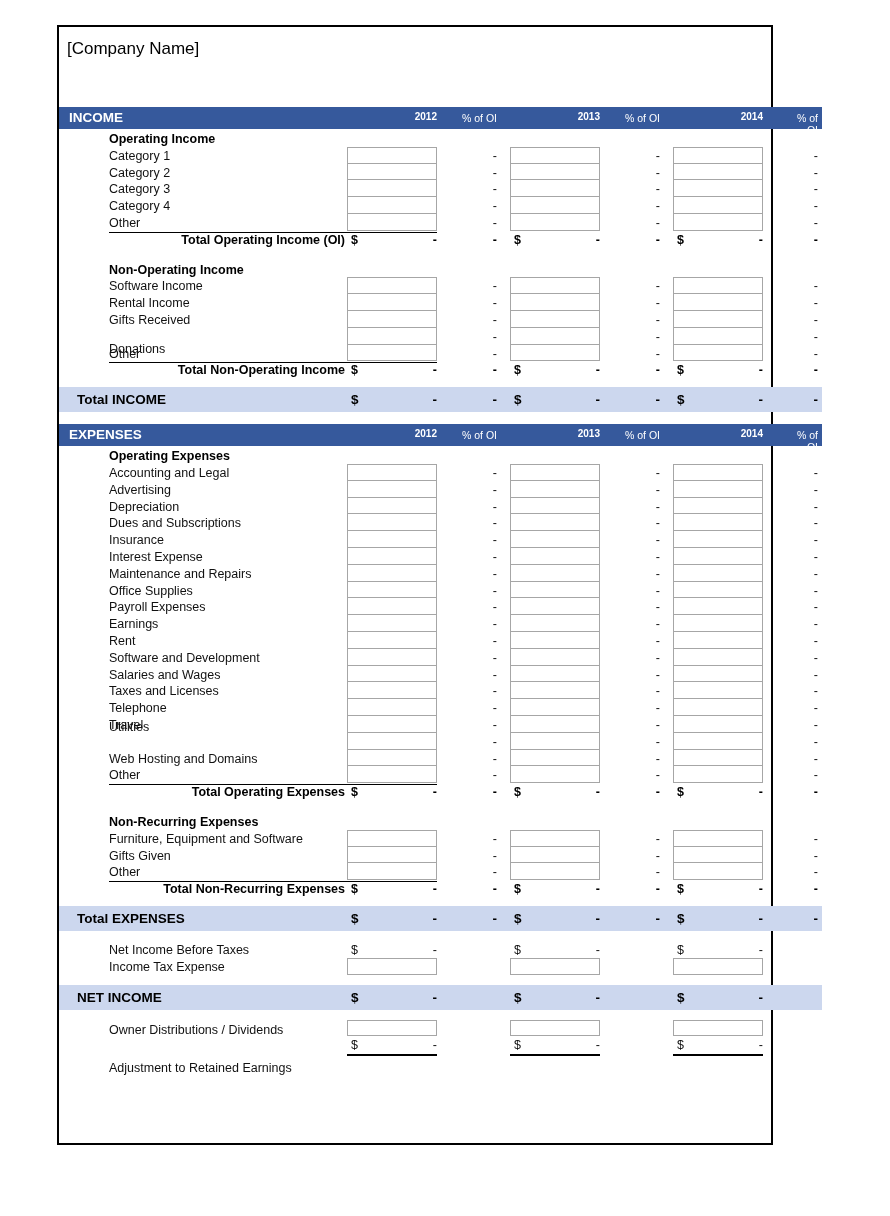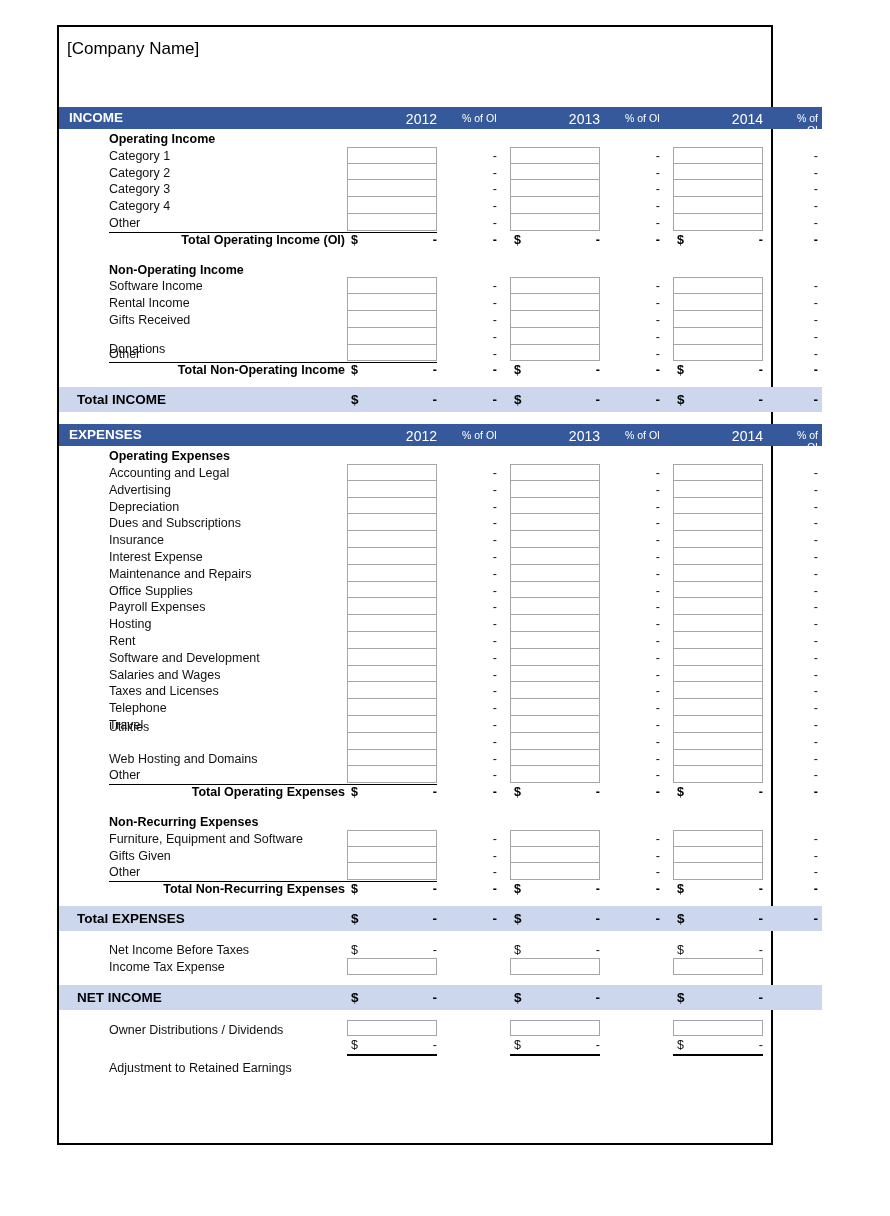--- a/index.html
+++ b/index.html
@@ -11,21 +11,21 @@
   .titlebar{position:relative;height:57px;}
   .company{position:absolute;left:8px;top:12px;font-size:17px;color:#000;letter-spacing:0px;}
   .doctitle{position:absolute;right:6px;top:8px;font-size:24px;color:#4a6184;white-space:nowrap;}
 
   
   .band{position:absolute;left:0;width:763px;box-sizing:border-box;}
   .band.hdr{background:#36599c;height:22px;}
   .band.tot{background:#ccd7ee;height:25px;}
 
   .hdr .lbl{position:absolute;left:10px;top:3px;color:#fff;font-size:13.5px;font-weight:bold;}
-  .hdr .yr{position:absolute;top:4px;color:#fff;font-size:14px;font-weight:normal;text-align:right;}
+  .hdr .yr{position:absolute;top:4px;color:#fff;font-size:10px;font-weight:bold;text-align:right;}
   .hdr .pct{position:absolute;top:5px;color:#fff;font-size:10.5px;text-align:right;}
 
   .tot .lbl{position:absolute;left:18px;top:5px;color:#000;font-size:13.5px;font-weight:bold;}
   .tot .dol{position:absolute;top:5px;font-size:13.5px;font-weight:bold;}
   .tot .num{position:absolute;top:5px;font-size:13.5px;font-weight:bold;text-align:right;}
   .tot .pnum{position:absolute;top:5px;font-size:13.5px;font-weight:bold;text-align:right;}
   .subhdr{position:absolute;left:50px;font-size:12.5px;font-weight:bold;color:#000;}
   .rowlabel{position:absolute;left:50px;font-size:12.5px;color:#111;white-space:nowrap;}
 
   .cell{position:absolute;border:1px solid #a6a6a6;box-sizing:border-box;background:#fff;}
@@ -207,21 +207,21 @@
       <div class="dash" style="top: 539.8px; left: 563px; width: 38px;">-</div>
       <div class="dash" style="top: 539.8px; left: 726px; width: 33px;">-</div>
       <div class="rowlabel" style="top: 556.6px;">Office Supplies</div>
       <div class="dash" style="top: 556.6px; left: 400px; width: 38px;">-</div>
       <div class="dash" style="top: 556.6px; left: 563px; width: 38px;">-</div>
       <div class="dash" style="top: 556.6px; left: 726px; width: 33px;">-</div>
       <div class="rowlabel" style="top: 573.4px;">Payroll Expenses</div>
       <div class="dash" style="top: 573.4px; left: 400px; width: 38px;">-</div>
       <div class="dash" style="top: 573.4px; left: 563px; width: 38px;">-</div>
       <div class="dash" style="top: 573.4px; left: 726px; width: 33px;">-</div>
-      <div class="rowlabel" style="top: 590.2px;">Hosting</div>
+      <div class="rowlabel" style="top: 590.2px;">Earnings</div>
       <div class="dash" style="top: 590.2px; left: 400px; width: 38px;">-</div>
       <div class="dash" style="top: 590.2px; left: 563px; width: 38px;">-</div>
       <div class="dash" style="top: 590.2px; left: 726px; width: 33px;">-</div>
       <div class="rowlabel" style="top: 607px;">Rent</div>
       <div class="dash" style="top: 607px; left: 400px; width: 38px;">-</div>
       <div class="dash" style="top: 607px; left: 563px; width: 38px;">-</div>
       <div class="dash" style="top: 607px; left: 726px; width: 33px;">-</div>
       <div class="rowlabel" style="top: 623.8px;">Software and Development</div>
       <div class="dash" style="top: 623.8px; left: 400px; width: 38px;">-</div>
       <div class="dash" style="top: 623.8px; left: 563px; width: 38px;">-</div>

